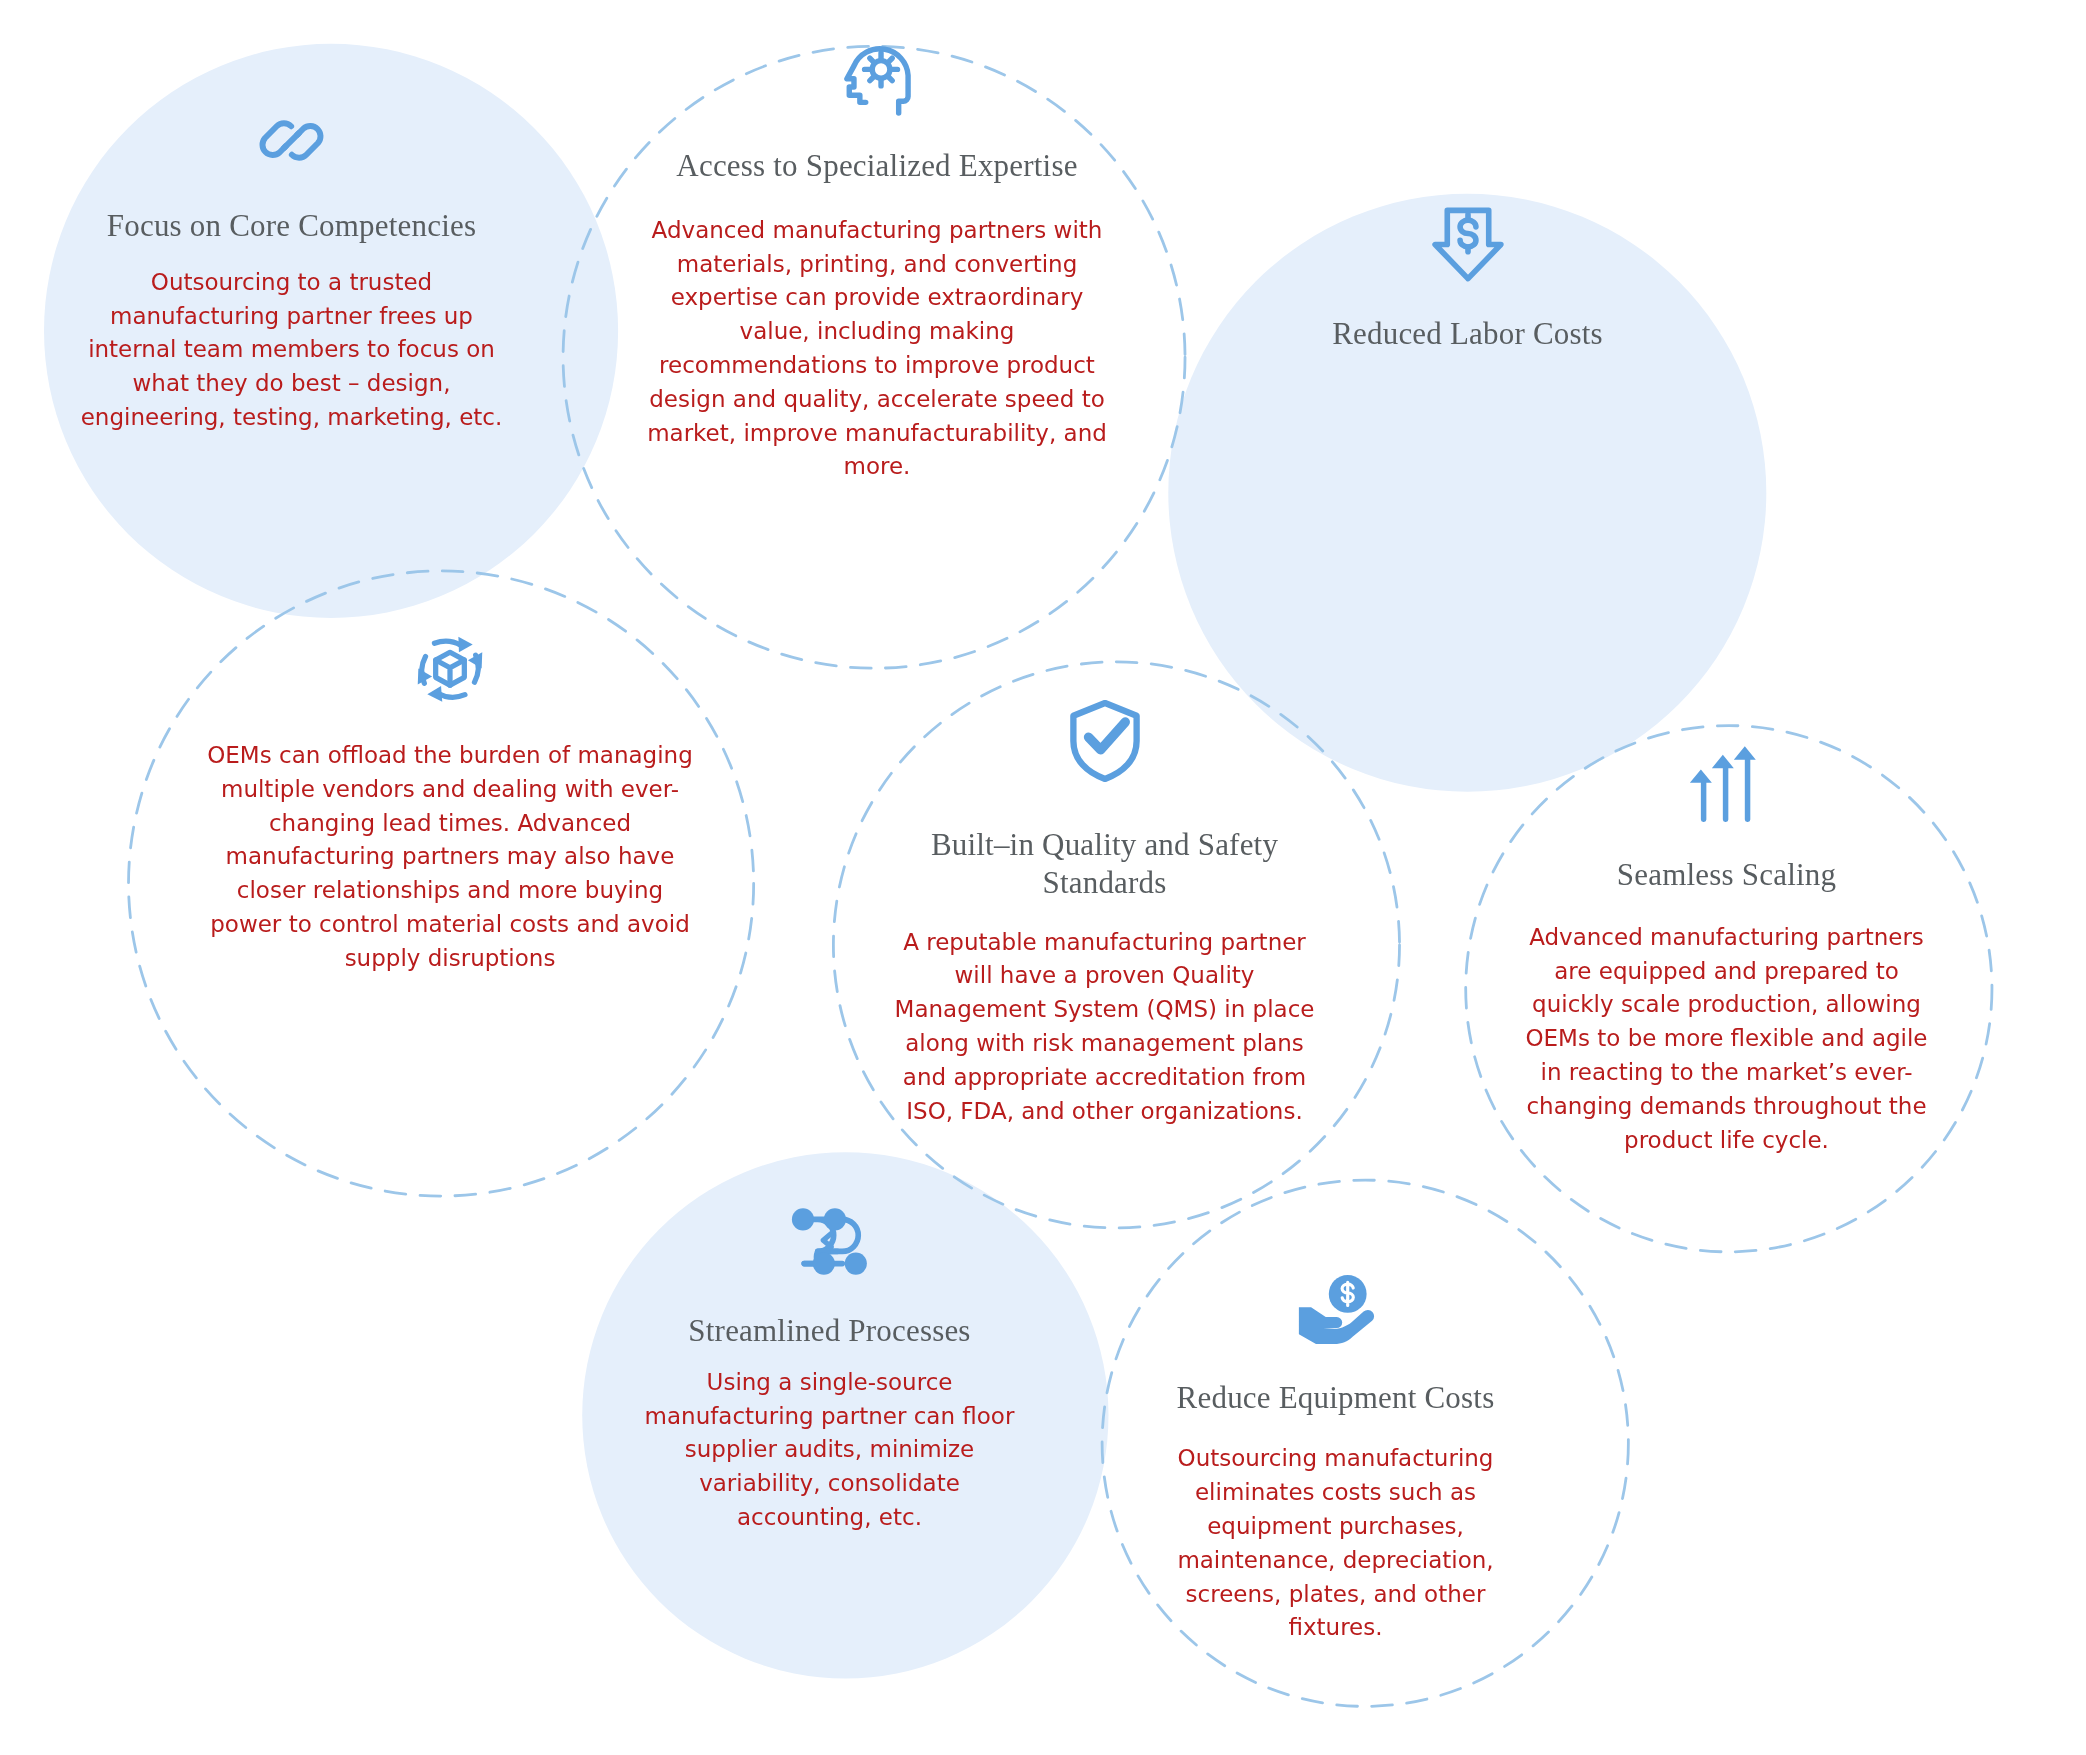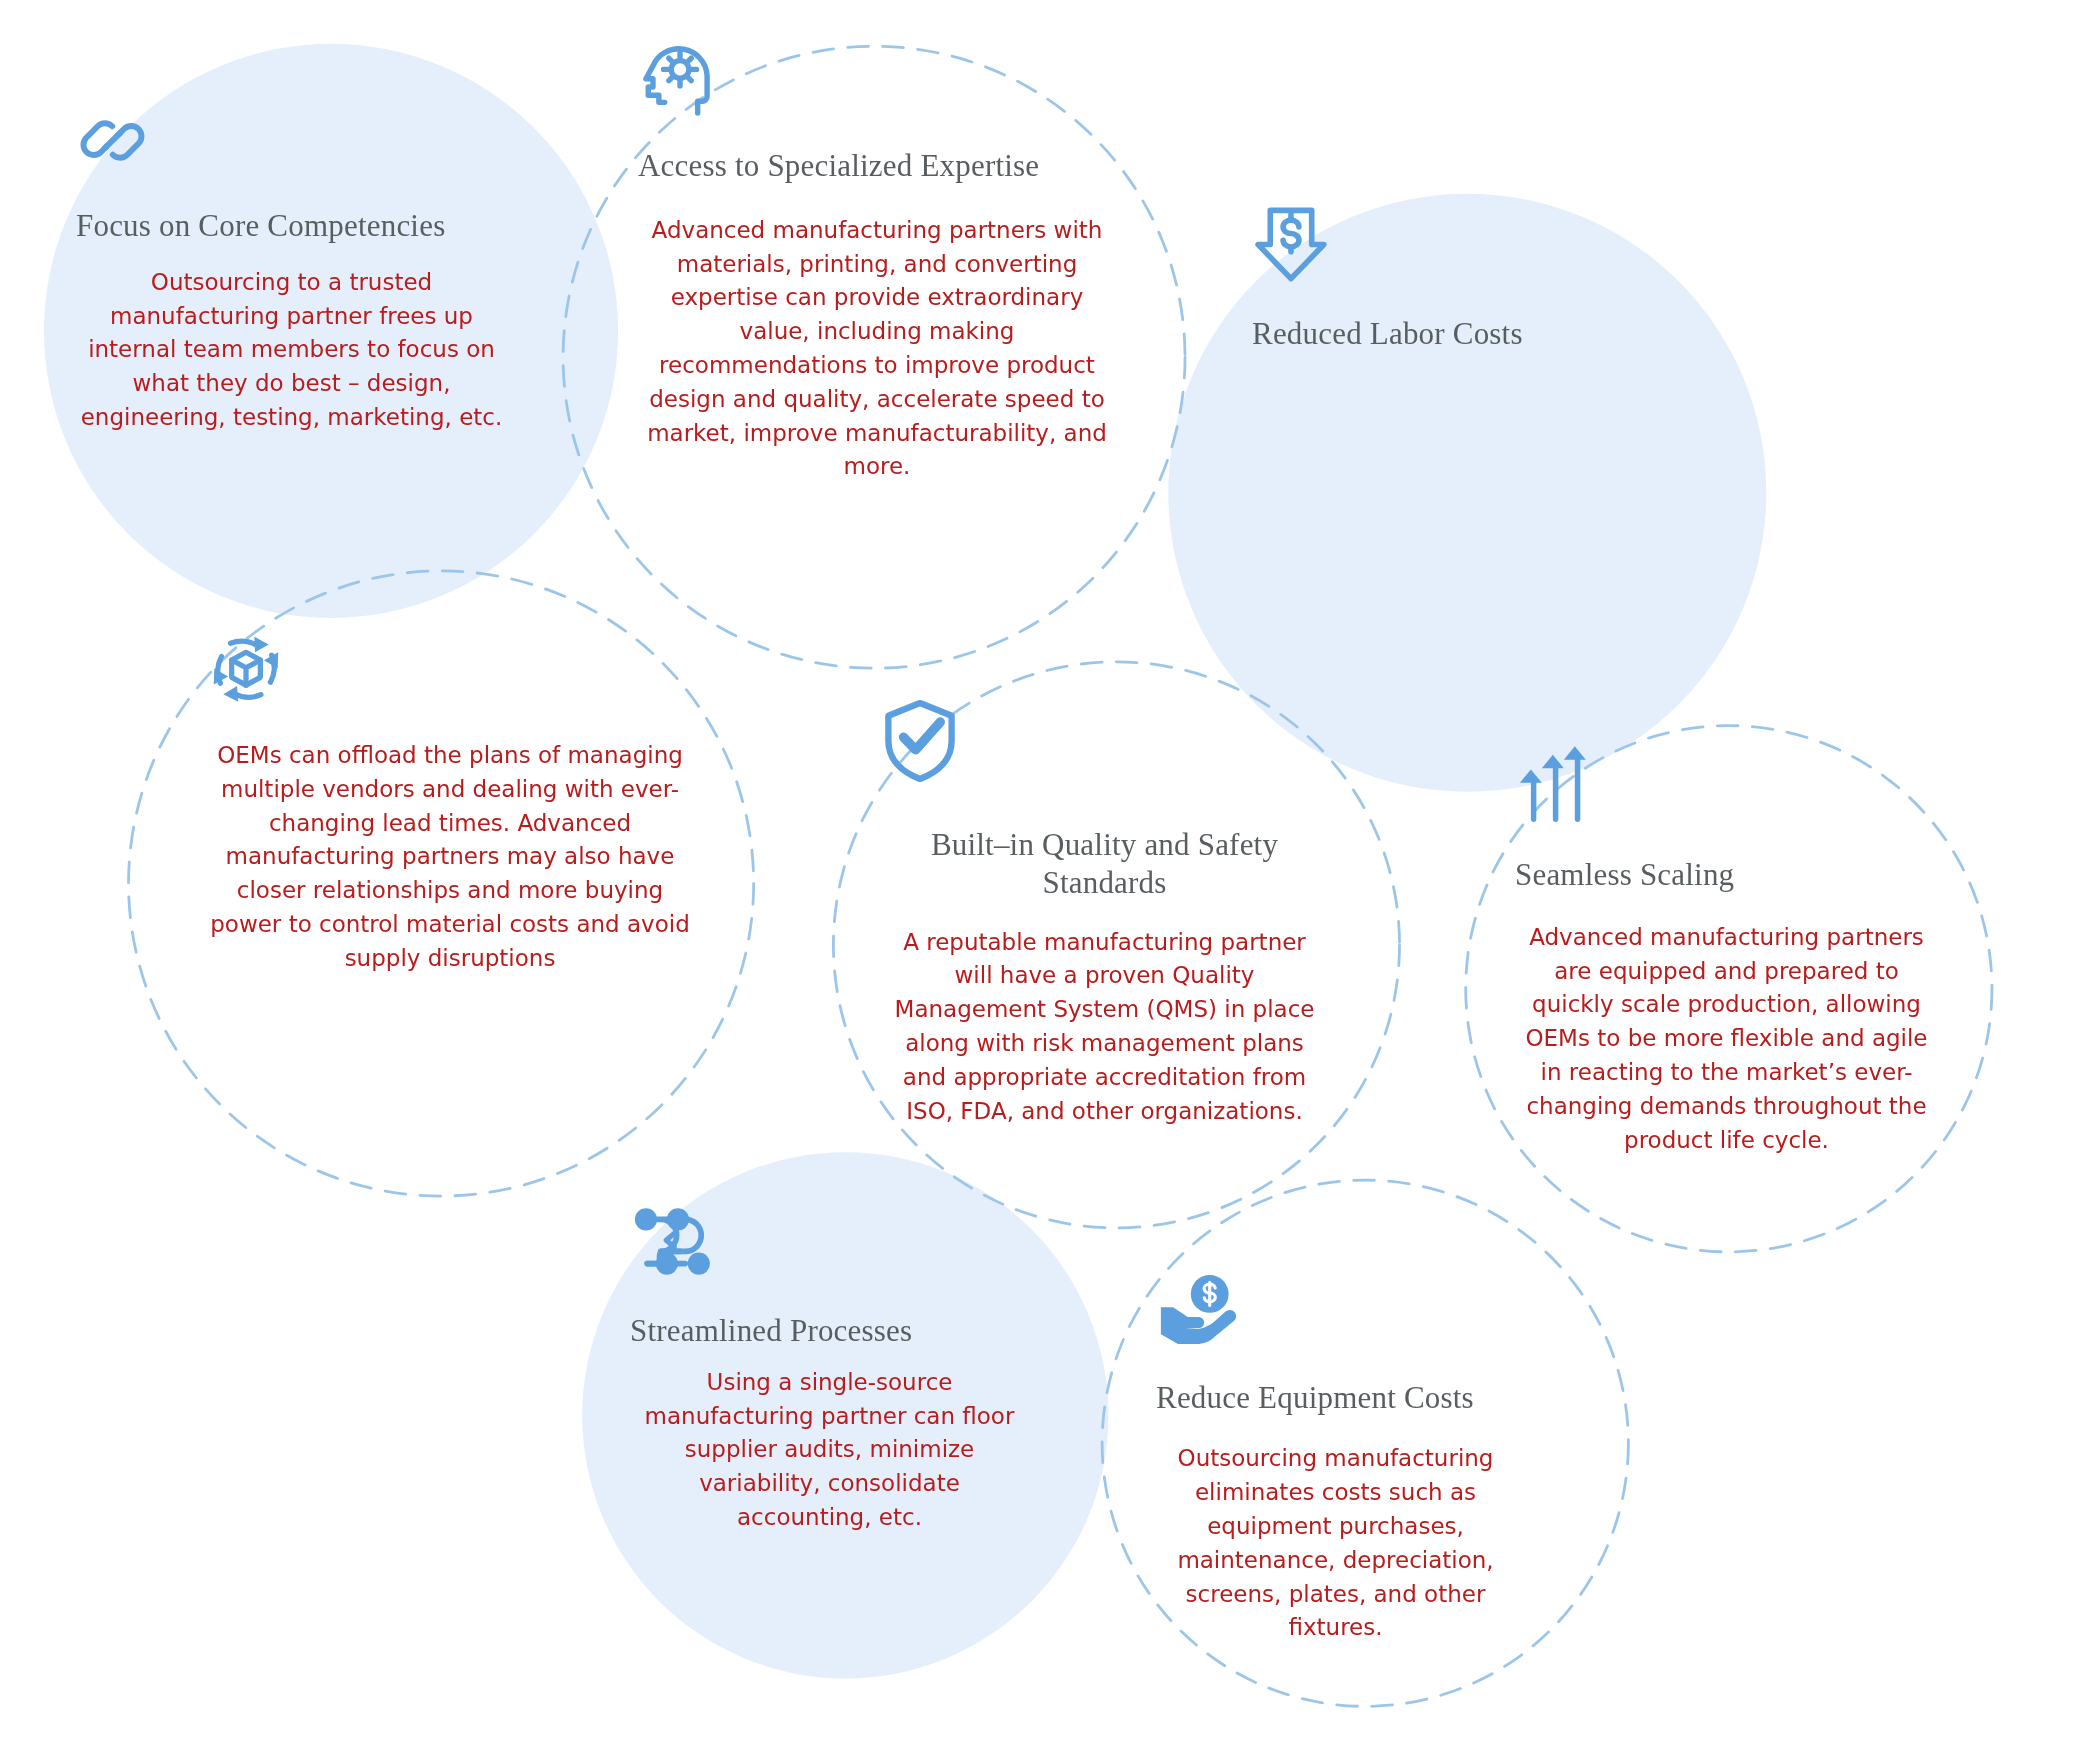--- a/index.html
+++ b/index.html
@@ -6,21 +6,21 @@
   body{
     width:2087px;height:1755px;background:#ffffff;
     font-family:"Liberation Sans", sans-serif;
     overflow:hidden;position:relative;
   }
   #stage{position:absolute;inset:0;width:2087px;height:1755px;}
   #bubbleSvg{position:absolute;left:0;top:0;width:2087px;height:1755px;}
 
   .bubble{
     position:absolute;
-    display:flex;flex-direction:column;align-items:flex-start;
+    display:flex;flex-direction:column;align-items:center;
     box-sizing:border-box;
     text-align:center;
   }
   .bubble-icon{
     display:block;
     line-height:0;
   }
   .bubble-title{
     font-family:"Liberation Serif", "DejaVu Serif", serif;
     color:#585d60;
@@ -131,21 +131,21 @@
         <path d="M14.5 48 a26 26 0 0 1 1 -22.5"></path>
 
         <g fill="#5b9fdf" stroke="none">
           <path d="M43 9 l12 6.5 -11.5 6.5 z"></path>
           <path d="M63 22 l-0.5 13.5 -11.5 -6.8 z"></path>
           <path d="M29.5 63.5 l-12.5 -6.3 11.5 -7 z"></path>
           <path d="M9 49 l0.5 -13.5 11.5 6.8 z"></path>
         </g>
       </svg>
     </span>
-    <div class="bubble-body">OEMs can offload the plans of managing multiple vendors and dealing with ever-changing lead times. Advanced manufacturing partners may also have closer relationships and more buying power to control material costs and avoid supply disruptions</div>
+    <div class="bubble-body">OEMs can offload the burden of managing multiple vendors and dealing with ever-changing lead times. Advanced manufacturing partners may also have closer relationships and more buying power to control material costs and avoid supply disruptions</div>
   </div>
 
   <div class="bubble" id="b4">
     <span class="bubble-icon">
       <svg width="78" height="86" viewBox="0 0 60 68" fill="none" stroke="#5b9fdf" stroke-width="5" stroke-linecap="round" stroke-linejoin="round">
         <path d="M30 4 L55 14 v20 C55 49 44 59 30 64 16 59 5 49 5 34 V14 z"></path>
         <path d="M17 31 L26.5 41 46 19" stroke-width="7.5"></path>
       </svg>
     </span>
     <div class="bubble-title">Built–in Quality and Safety Standards</div>

